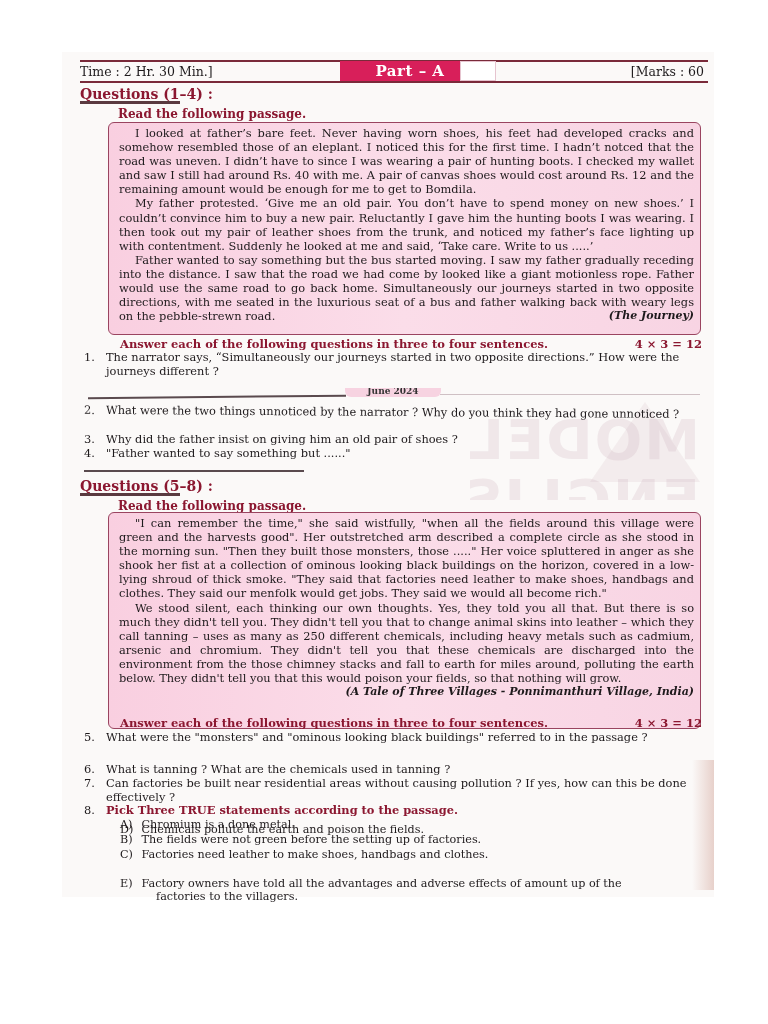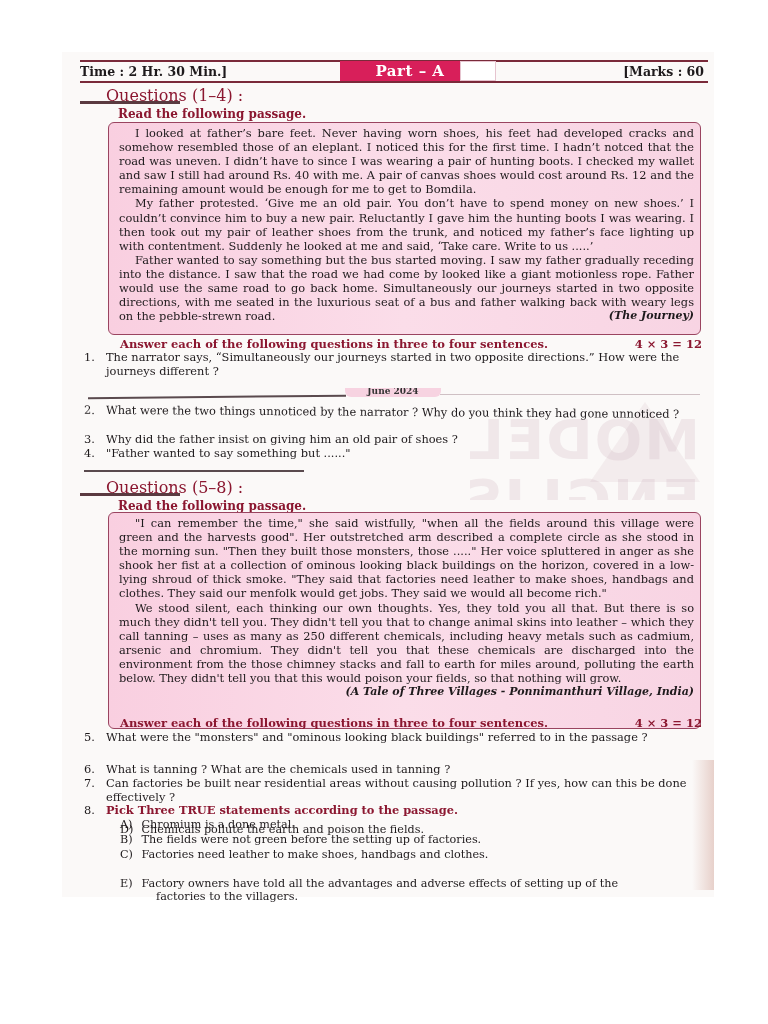--- a/index.html
+++ b/index.html
@@ -5,30 +5,30 @@
   html, body { margin: 0; padding: 0; }
   body {
     width: 768px; height: 1024px; background: #ffffff; position: relative; overflow: hidden;
     font-family: "DejaVu Serif", "Liberation Serif", serif; color: #1e1a1c;
   }
   .page {
     position: absolute; left: 62px; top: 52px; width: 652px; height: 845px;
     background: #fbf9f8;
   }
   .hdr-line { position: absolute; left: 80px; width: 628px; height: 2px; background: #7a2a3a; }
-  .hdr { position: absolute; left: 80px; top: 64px; width: 628px; height: 18px; font-size: 12.5px; font-weight: bold; }
+  .hdr { position: absolute; left: 80px; top: 64px; width: 628px; height: 18px; font-size: 12.5px; font-weight: normal; }
   .hdr .time { position: absolute; left: 0; top: 0; }
   .hdr .marks { position: absolute; right: 4px; top: 0; }
   .part-badge {
     position: absolute; left: 340px; top: 61px; width: 140px; height: 20px;
     background: #d81f5a; color: #fff; font-weight: bold; font-size: 15px;
     text-align: center; line-height: 20px; letter-spacing: 0.5px;
   }
   .part-badge-tail { position: absolute; left: 460px; top: 61px; width: 36px; height: 20px; background: #ffffff; border: 1px solid #e6c4cf; box-sizing: border-box; }
-  .qsec { position: absolute; left: 80px; font-size: 16px; font-weight: normal; color: #8b1730; margin-left: 26px; }
+  .qsec { position: absolute; left: 80px; font-size: 14px; font-weight: bold; color: #8b1730; }
   .qsec-under { position: absolute; left: 80px; width: 100px; height: 3px; background: #5a3a40; }
   .read { position: absolute; left: 118px; font-size: 12px; font-weight: bold; color: #8b1730; }
   .passage {
     position: absolute; left: 108px; width: 593px;
     background: linear-gradient(90deg, #f9cfe0 0%, #fbdde9 50%, #f8d4e3 100%);
     border: 1.2px solid #9a4460; border-radius: 6px; box-sizing: border-box;
     padding: 3px 6px 2px 10px; font-size: 11.4px; line-height: 14.1px; text-align: justify;
   }
   .passage p { margin: 0; text-indent: 16px; }
   .passage .src { text-align: right; font-style: italic; font-weight: bold; font-size: 11px; }
@@ -156,17 +156,17 @@
 <div class="opt" style="top:848px;">
   <span class="lbl">C)</span>
   <span>Factories need leather to make shoes, handbags and clothes.</span>
 </div>
 <div class="opt" style="top:823px;">
   <span class="lbl">D)</span>
   <span>Chemicals pollute the earth and poison the fields.</span>
 </div>
 <div class="opt" style="top:877px;">
   <span class="lbl">E)</span>
-  <span>Factory owners have told all the advantages and adverse effects of setting up of the</span>
+  <span>Factory owners have told all the advantages and adverse effects of amount up of the</span>
   <span class="rest">factories to the villagers.</span>
 </div>
 
 <div class="right-edge"></div>
 
 </body></html>

